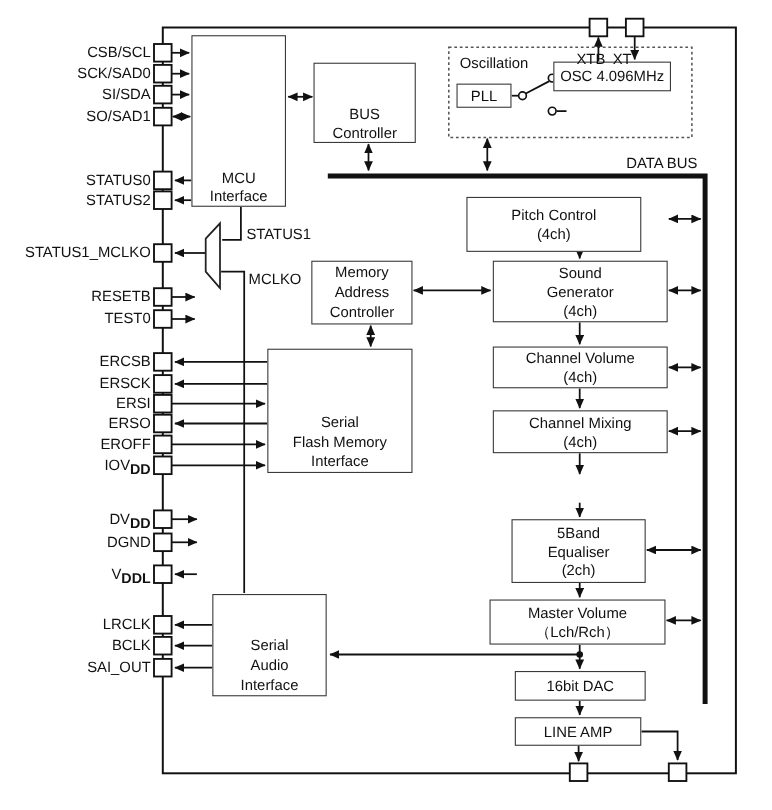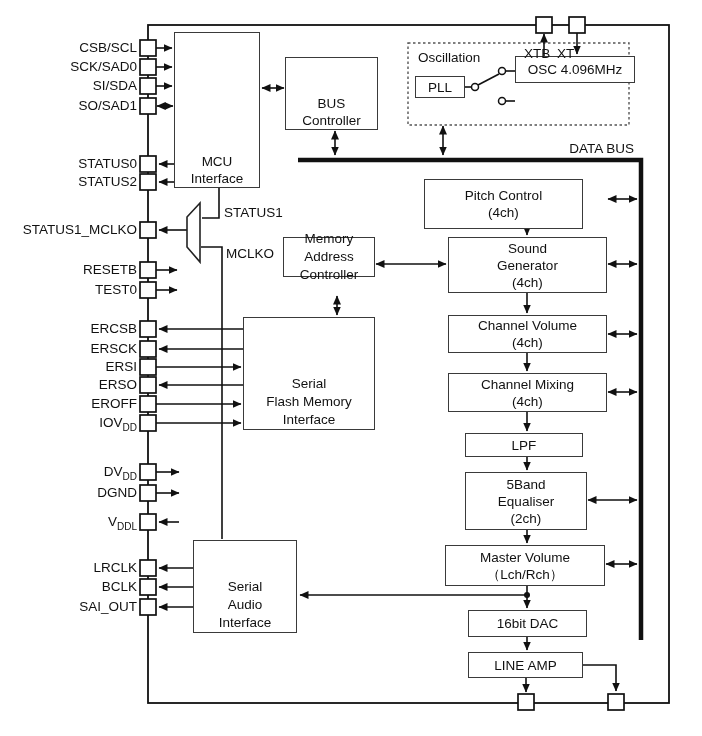--- a/index.html
+++ b/index.html
@@ -8,21 +8,21 @@
   svg.wiring{position:absolute;left:0;top:0;}
   .block{position:absolute;background:#fff;border:1.5px solid #3a3a3a;box-sizing:border-box;
          display:flex;flex-direction:column;align-items:center;text-align:center;
          font-size:13.5px;line-height:17px;}
   .vc{justify-content:center;}
   .vt{justify-content:flex-end;padding-top:4px;}
   .lbl{position:absolute;font-size:13.5px;white-space:nowrap;}
   .ctr{text-align:left;margin-top:44px;}
   .rt{text-align:right;}
   .pinlbl{position:absolute;right:565px;font-size:13.5px;white-space:nowrap;text-align:right;}
-  sub{font-size:10px;line-height:0;}
+  sub{font-size:13px;line-height:0;font-weight:bold;}
 </style>
 </head>
 <body>
 
 <div class="stage">
 
   <svg class="wiring" width="702" height="736" viewBox="0 0 702 736">
     <defs>
       <marker id="ah" markerWidth="10" markerHeight="9" refX="8.5" refY="4" orient="auto-start-reverse" markerUnits="userSpaceOnUse">
         <path d="M0,0 L9,4 L0,8 Z" fill="#111"></path>
@@ -146,25 +146,25 @@
   </div>
 
   <div class="block vt" style="left:285px;top:57px;width:93px;height:73px;padding-top:7px">
     <span>BUS</span>
     <span>Controller</span>
   </div>
 
   <div class="block vc" style="left:415px;top:76px;width:50px;height:22px">
     <span>PLL</span>
   </div>
-  <div class="block vc" style="left:515px;top:56px;width:120px;height:27px">
+  <div class="block vc" style="left:503px;top:56px;width:107px;height:27px">
     <span>OSC 4.096MHz</span>
   </div>
 
-  <div class="block vc" style="left:283px;top:237px;width:92px;height:40px;line-height:18px">
+  <div class="block vc" style="left:283px;top:237px;width:92px;height:58px;line-height:18px">
     <span>Memory</span>
     <span>Address</span>
     <span>Controller</span>
   </div>
 
   <div class="block vt" style="left:243px;top:317px;width:132px;height:113px;padding-top:6px;line-height:18px">
     <span>Serial</span>
     <span>Flash Memory</span>
     <span>Interface</span>
   </div>
@@ -184,23 +184,20 @@
     <span>Generator</span>
     <span>(4ch)</span>
   </div>
   <div class="block vc" style="left:448px;top:315px;width:159px;height:38px">
     <span>Channel Volume</span>
     <span>(4ch)</span>
   </div>
   <div class="block vc" style="left:448px;top:373px;width:159px;height:39px">
     <span>Channel Mixing</span>
     <span>(4ch)</span>
-  </div>
-  <div class="block vc" style="left:465px;top:433px;width:118px;height:24px">
-    <span>LPF</span>
   </div>
   <div class="block vc" style="left:465px;top:472px;width:122px;height:58px">
     <span>5Band</span>
     <span>Equaliser</span>
     <span>(2ch)</span>
   </div>
   <div class="block vc" style="left:445px;top:545px;width:160px;height:41px">
     <span>Master Volume</span>
     <span>（Lch/Rch）</span>
   </div>

